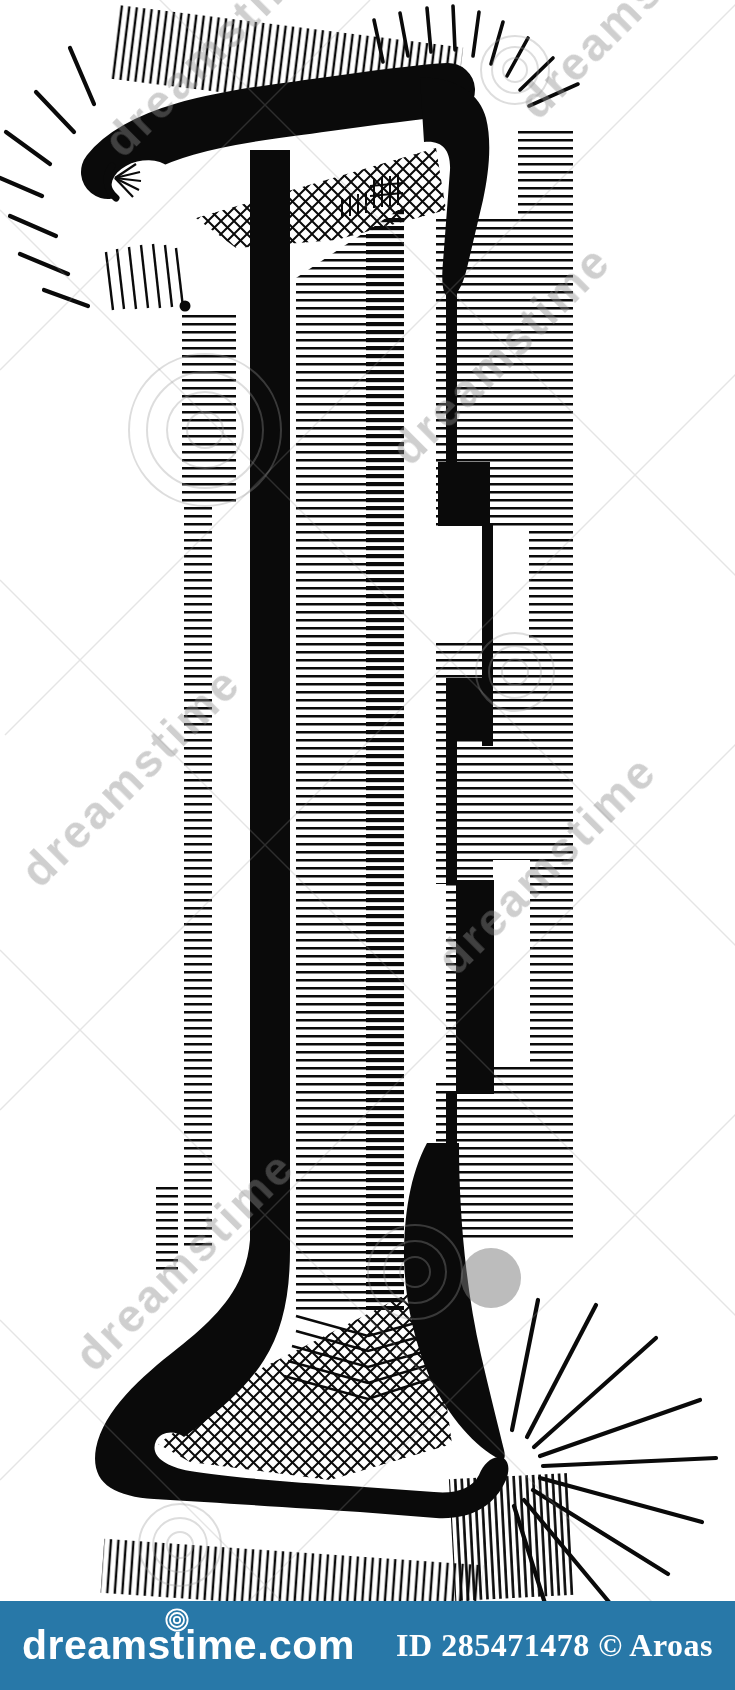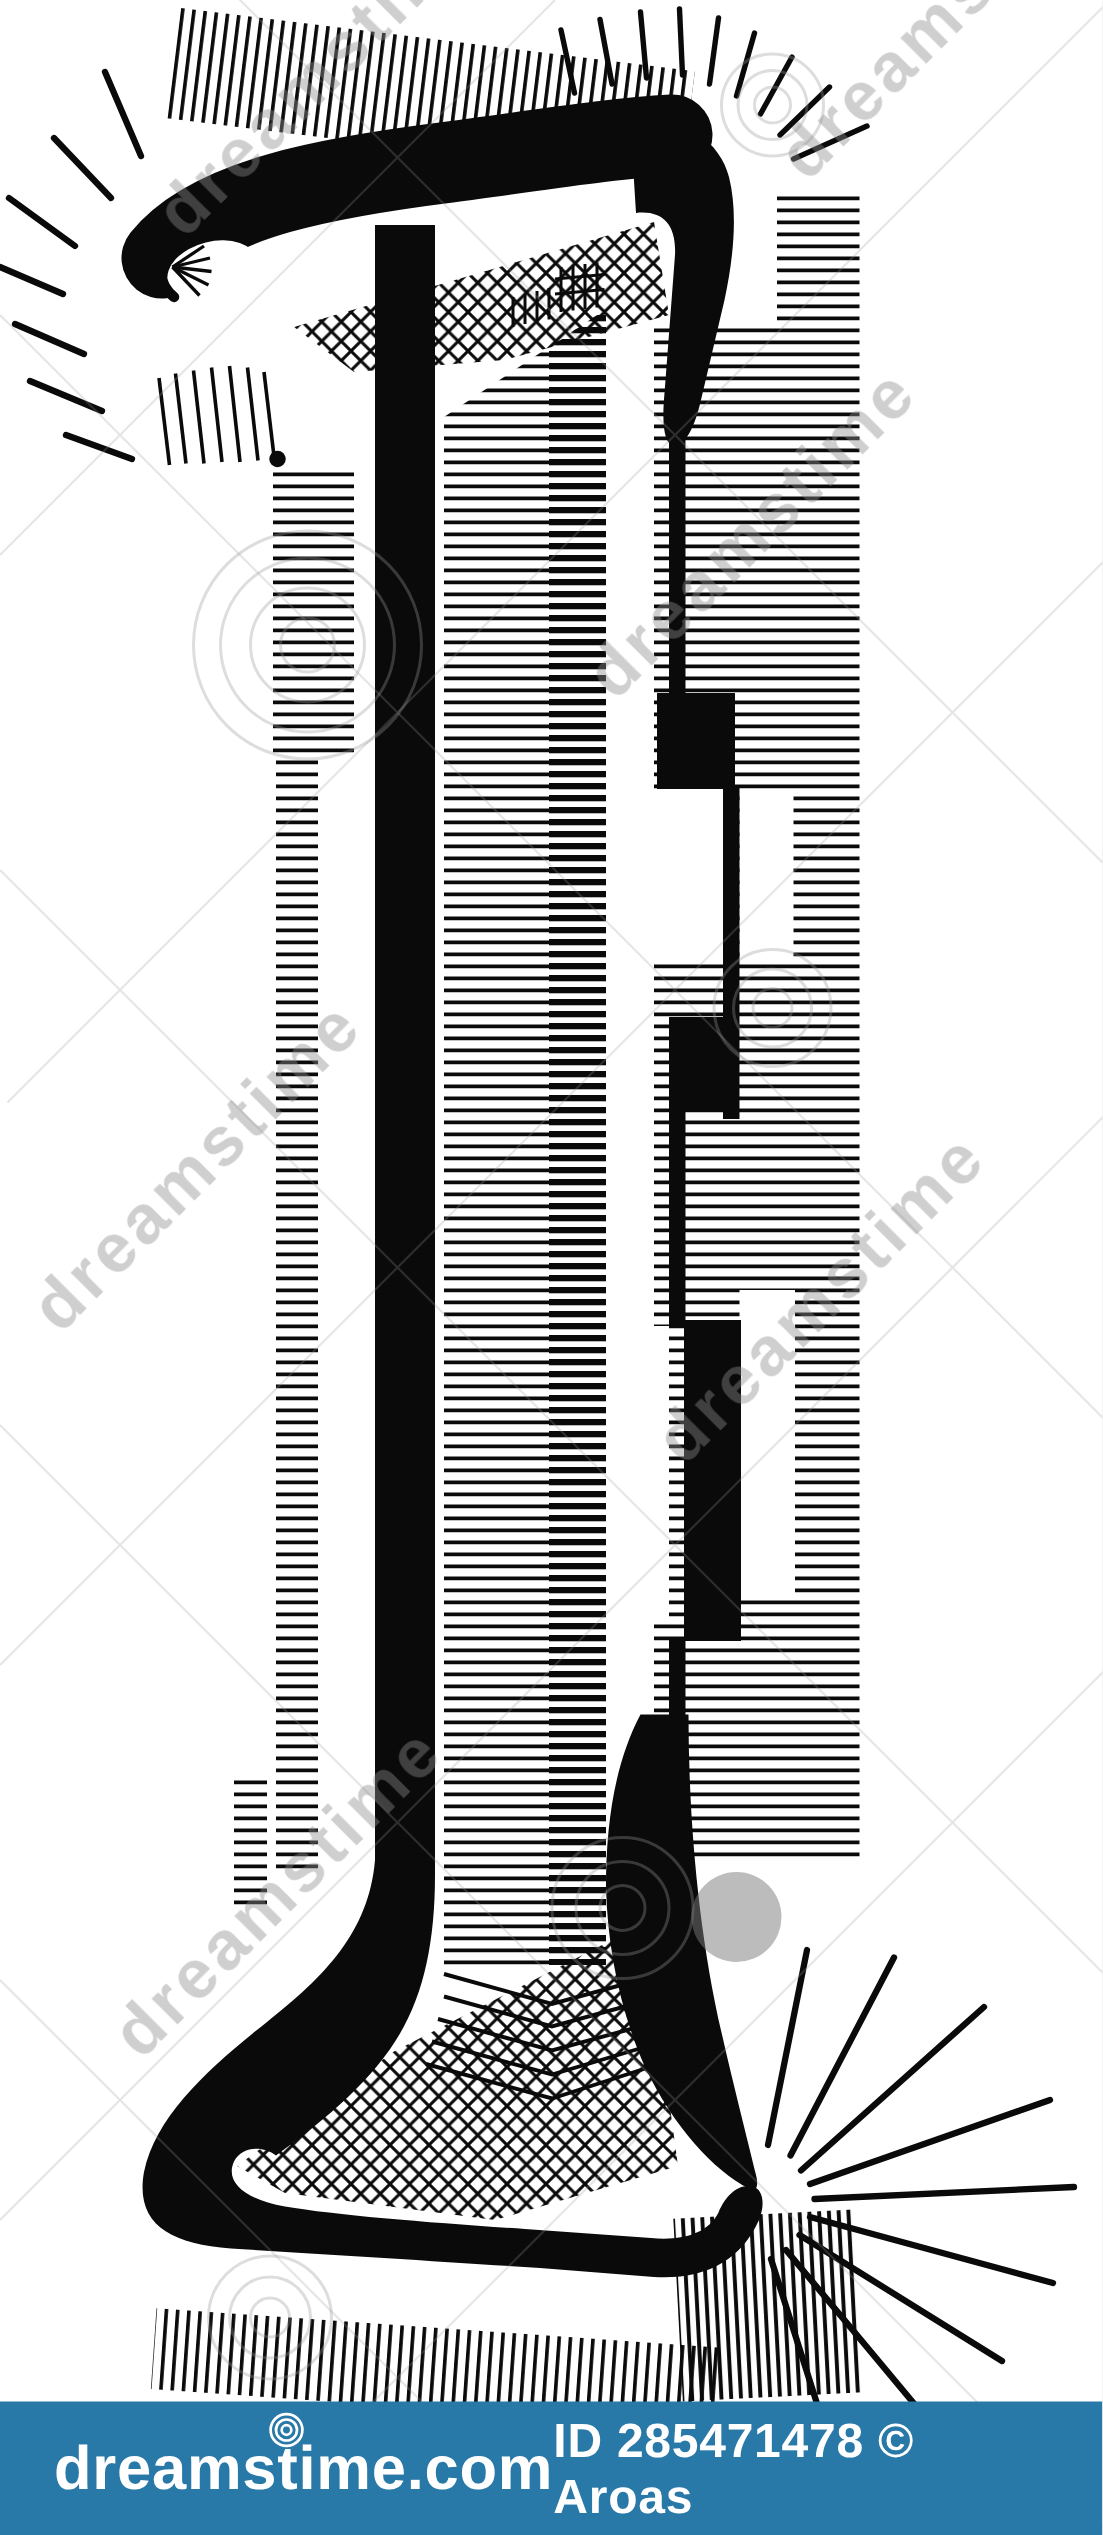--- a/index.html
+++ b/index.html
@@ -5,32 +5,32 @@
   html,body{margin:0;padding:0;background:#e9e9e9;}
   .canvas{
     position:relative;width:735px;height:1690px;margin:0 auto;
     background:#ffffff;overflow:hidden;
     font-family:"Liberation Sans",sans-serif;
   }
   .art{position:absolute;left:0;top:0;}
   .footer{
     position:absolute;left:0;top:1601px;width:735px;height:89px;
     background:#2878a8;display:flex;align-items:center;
-    justify-content:space-between;padding:0 36px;box-sizing:border-box;
+    justify-content:space-between;padding:0 22px;box-sizing:border-box;
     color:#ffffff;
   }
   .logo-wrap{position:relative;display:inline-block;}
   .logo-text{
     font-size:41px;font-weight:bold;letter-spacing:.5px;
     font-family:"Liberation Sans",sans-serif;
   }
   .logo-spiral{position:absolute;left:142px;top:-15px;}
   .credit-text{
     font-size:32px;font-weight:bold;letter-spacing:.5px;
-    font-family:Liberation Sans, sans-serif;
+    font-family:Liberation Serif, serif;
   }
   .sr-only{position:absolute;width:1px;height:1px;overflow:hidden;clip:rect(0 0 0 0);}
 </style>
 </head>
 <body>
 
 <div class="canvas">
 
   <svg class="art" width="735" height="1690" viewBox="0 0 735 1690" role="img" aria-label="Black and white font stroke line drawing of the number 1">
     <defs>

